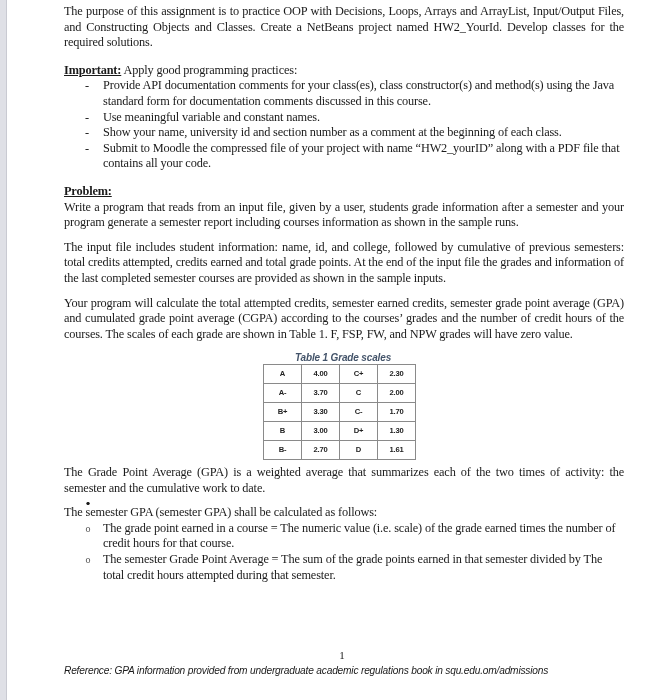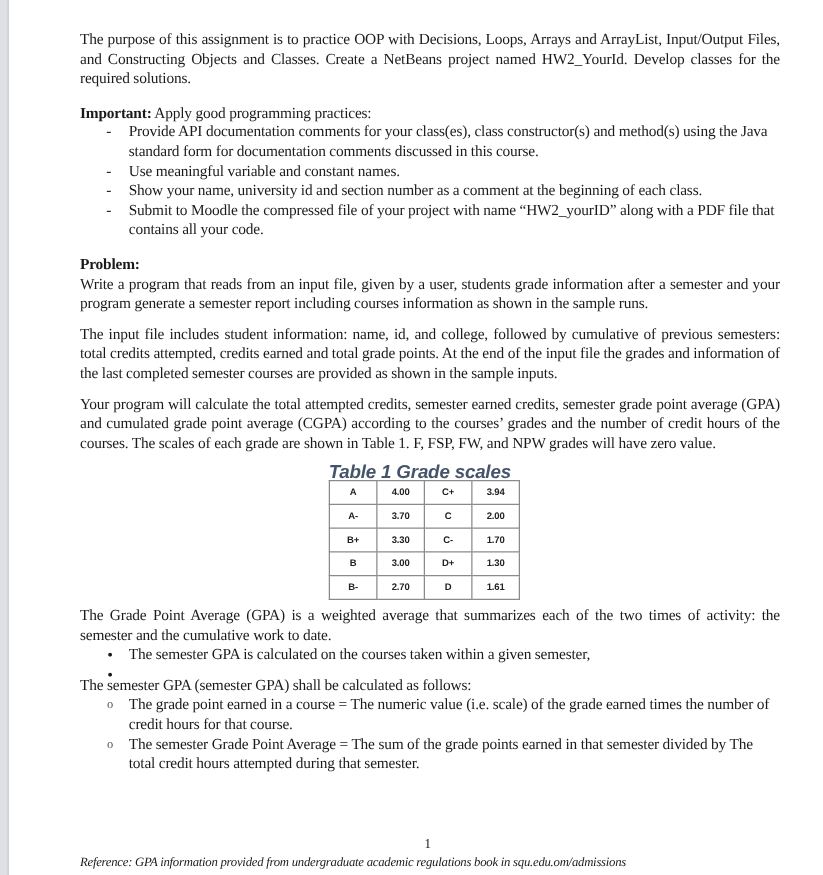--- a/index.html
+++ b/index.html
@@ -20,31 +20,31 @@
     left: 0;
     top: 0;
     width: 6px;
     height: 700px;
     background: #dfe0e6;
     border-right: 1px solid #c9cad2;
   }
   .page {
     position: absolute;
     left: 64px;
-    top: 24px;
+    top: 4px;
     width: 560px;
     font-size: 12.3px;
     line-height: 15.6px;
     letter-spacing: -0.15px;
   }
   p { margin: 0; }
   .para { text-align: justify; }
   .gap-s { height: 9px; }
   .gap-m { height: 12px; }
-  .bold { font-weight: bold; }
+  .bold { font-weight: bold; text-decoration: underline; }
   .list {
     list-style: none;
     margin: 0;
     padding: 0;
   }
   .list li {
     position: relative;
     padding-left: 39px;
     margin: 0;
   }
@@ -56,24 +56,25 @@
     text-align: center;
   }
   .list.dash li .marker { left: 17px; }
   .list.disc li .marker { font-size: 13px; left: 18px; }
   .list.circle li .marker { font-size: 10px; left: 18px; color: #555; }
   .caption {
     position: absolute;
     left: 199px;
     top: 346px;
     width: 160px;
+    text-align: center;
     font-family: "Liberation Sans", sans-serif;
     font-style: italic;
     font-weight: bold;
-    font-size: 15px;
+    font-size: 10px;
     color: #44546a;
   }
   .grade-table {
     position: absolute;
     left: 199px;
     top: 360px;
     border-collapse: collapse;
     font-family: "Liberation Sans", sans-serif;
     font-weight: bold;
     font-size: 7.6px;
@@ -99,21 +100,21 @@
     top: 644px;
     width: 556px;
     text-align: center;
     font-size: 11px;
   }
   .footer-ref {
     position: absolute;
     left: 0;
     top: 659px;
     width: 560px;
-    font-family: Liberation Serif, serif;
+    font-family: Liberation Sans, sans-serif;
     font-style: italic;
     font-size: 10.2px;
     letter-spacing: -0.2px;
     color: #1a1a1a;
   }
 </style>
 </head>
 <body>
 
 <div class="left-edge"></div>
@@ -143,21 +144,21 @@
   <p class="para">Your program will calculate the total attempted credits, semester earned credits, semester grade point average (GPA) and cumulated grade point average (CGPA) according to the courses’ grades and the number of credit hours of the courses. The scales of each grade are shown in Table 1. F, FSP, FW, and NPW grades will have zero value.</p>
 
   <div class="caption">Table 1 Grade scales</div>
 
   <table class="grade-table">
     <tbody>
       <tr>
         <td>A</td>
         <td>4.00</td>
         <td>C+</td>
-        <td>3.94</td>
+        <td>2.30</td>
       </tr>
       <tr>
         <td>A-</td>
         <td>3.70</td>
         <td>C</td>
         <td>2.00</td>
       </tr>
       <tr>
         <td>B+</td>
         <td>3.30</td>
@@ -175,21 +176,21 @@
         <td>2.70</td>
         <td>D</td>
         <td>1.61</td>
       </tr>
     </tbody>
   </table>
 
   <div class="gpa-block">
     <p class="para">The Grade Point Average (GPA) is a weighted average that summarizes each of the two times of activity: the semester and the cumulative work to date.</p>
     <ul class="list disc">
-      <li><span class="marker">•</span><span>The semester GPA is calculated on the courses taken within a given semester,</span></li>
+      <li><span class="marker">•</span></li>
       <li><span class="marker">•</span></li>
     </ul>
     <div class="gap-s"></div>
     <p>The semester GPA (semester GPA) shall be calculated as follows:</p>
     <ul class="list circle">
       <li><span class="marker">o</span><span>The grade point earned in a course = The numeric value (i.e. scale) of the grade earned times the number of credit hours for that course.</span></li>
       <li><span class="marker">o</span><span>The semester Grade Point Average = The sum of the grade points earned in that semester divided by The total credit hours attempted during that semester.</span></li>
     </ul>
   </div>
 

